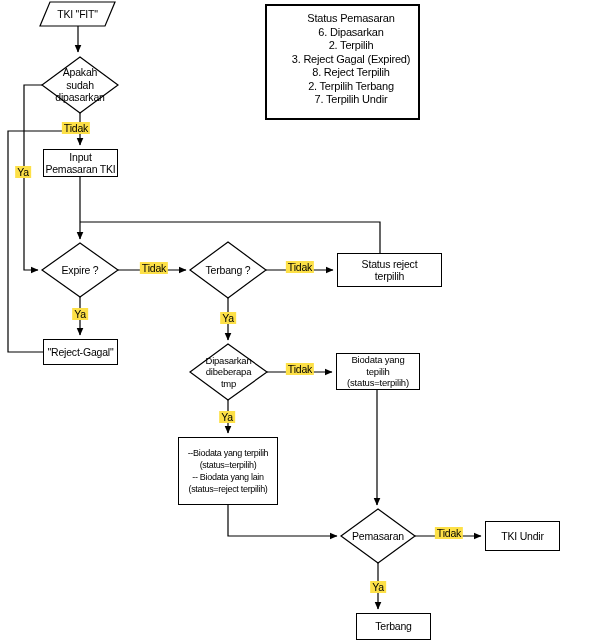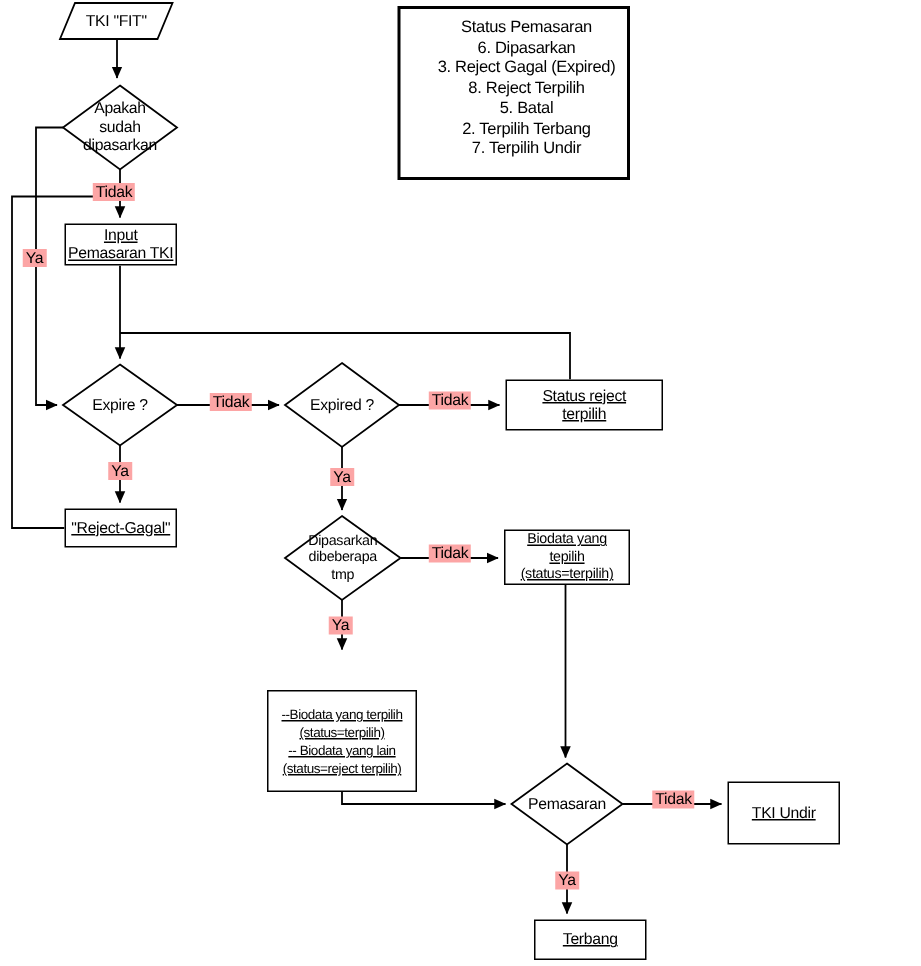--- a/index.html
+++ b/index.html
@@ -9,26 +9,26 @@
     font-family:"Liberation Sans", sans-serif; color:#000000; overflow:hidden;
   }
   #wires { position:absolute; left:0; top:0; }
   .wire { fill:none; stroke:#000000; stroke-width:1.2; }
   .shape { fill:#ffffff; stroke:#000000; stroke-width:1.2; }
   .node, .dlabel {
     position:absolute; display:flex; align-items:center; justify-content:center;
     font-size:10.5px; line-height:12.5px; letter-spacing:-0.2px; text-align:center;
   }
   .node span, .dlabel span { display:block; width:100%; text-align:center; white-space:pre; }
-  .rect { border:1px solid #000000; background:#ffffff;text-decoration:underline; }
+  .rect { border:1px solid #000000; background:#ffffff; }
   .small { font-size:9.5px; line-height:11.5px; letter-spacing:-0.2px; }
-  .tiny  { font-size:9px;   line-height:12px;   letter-spacing:-0.3px;margin-top:23px; }
+  .tiny  { font-size:9px;   line-height:12px;   letter-spacing:-0.3px; }
   .elabel {
     position:absolute; transform:translate(-50%,-50%); font-size:10.5px;
-    letter-spacing:-0.2px; background:#fca5a5; padding:0 2px; z-index:3;
+    letter-spacing:-0.2px; background:#fde047; padding:0 2px; z-index:3;
   }
   .legend {
     position:absolute; left:265px; top:4px; width:155px; height:116px;
     border:2px solid #000000; background:#ffffff; padding-top:6px;
     font-size:11px; line-height:13.5px; letter-spacing:-0.2px; text-align:center;padding-left:17px;
   }
   .dlabel, .node { z-index:2; }
 </style>
 </head>
 <body>
@@ -72,21 +72,21 @@
     </div>
   <div class="dlabel" style="left:42px;top:243px;width:76px;height:54px">
       <span>Expire ?</span>
     </div>
   <div class="dlabel" style="left:42px;top:57px;width:76px;height:56px">
       <span>Apakah
 sudah
 dipasarkan</span>
     </div>
   <div class="dlabel" style="left:190px;top:242px;width:76px;height:56px">
-      <span>Expired ?</span>
+      <span>Terbang ?</span>
     </div>
   <div class="dlabel small" style="left:190px;top:344px;width:77px;height:56px">
       <span>Dipasarkan
 dibeberapa
 tmp</span>
     </div>
   <div class="dlabel" style="left:341px;top:509px;width:74px;height:54px">
       <span>Pemasaran</span>
     </div>
 
@@ -105,41 +105,41 @@
       <span>Biodata yang
 tepilih
 (status=terpilih)</span>
     </div>
   <div class="node rect tiny" style="left:178px;top:437px;width:100px;height:68px">
       <span>--Biodata yang terpilih
 (status=terpilih)
 -- Biodata yang lain
 (status=reject terpilih)</span>
     </div>
-  <div class="node rect" style="left:485px;top:521px;width:75px;height:42px">
+  <div class="node rect" style="left:485px;top:521px;width:75px;height:30px">
       <span>TKI Undir</span>
     </div>
   <div class="node rect" style="left:356px;top:613px;width:75px;height:27px">
       <span>Terbang</span>
     </div>
 
   <span class="elabel" style="left:76px;top:128px">Tidak</span>
   <span class="elabel" style="left:23px;top:172px">Ya</span>
   <span class="elabel" style="left:154px;top:268px">Tidak</span>
   <span class="elabel" style="left:80px;top:314px">Ya</span>
   <span class="elabel" style="left:300px;top:267px">Tidak</span>
   <span class="elabel" style="left:228px;top:318px">Ya</span>
   <span class="elabel" style="left:300px;top:369px">Tidak</span>
   <span class="elabel" style="left:227px;top:417px">Ya</span>
   <span class="elabel" style="left:449px;top:533px">Tidak</span>
   <span class="elabel" style="left:378px;top:587px">Ya</span>
 
   <div class="legend">
     <div>Status Pemasaran</div>
     <div>6. Dipasarkan</div>
+    <div>2. Terpilih</div>
     <div>3. Reject Gagal (Expired)</div>
     <div>8. Reject Terpilih</div>
-    <div>5. Batal</div>
     <div>2. Terpilih Terbang</div>
     <div>7. Terpilih Undir</div>
   </div>
 
 </div>
 
 </body></html>

